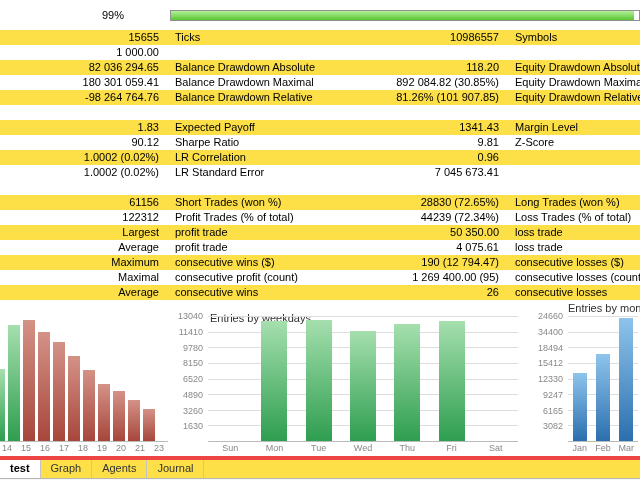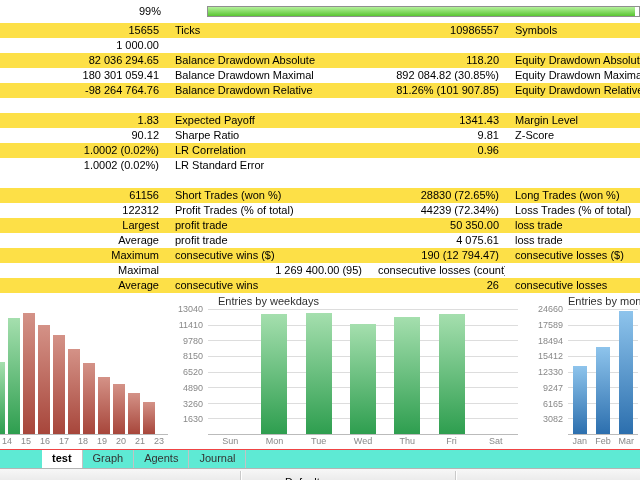--- a/index.html
+++ b/index.html
@@ -14,33 +14,33 @@
   .report { flex:0 0 auto; }
   .rrow { display:grid; grid-template-columns:165px 203px 137px 1fr; height:15px; line-height:15px; }
   .rrow.shaded { background:#fde047; }
   .rrow div { overflow:hidden; white-space:nowrap; }
   .c1 { text-align:right; padding-right:6px; }
   .c2 { padding-left:10px; }
   .c3 { text-align:right; padding-right:6px; }
   .c4 { padding-left:10px; }
 
   
-  .prow { display:flex; align-items:center; height:23px;padding-left:37px; }
+  .prow { display:flex; align-items:center; height:30px; }
   .p-label { width:124px; text-align:right; line-height:15px; }
   .p-track { margin-left:46px; flex:1; height:11px; border:1px solid #8f8f8f; background:#fff; box-sizing:border-box; }
   .p-fill { height:100%; background:linear-gradient(180deg,#b4f19b 0%,#59c531 100%); }
 
   
   .charts { flex:0 0 auto; height:156px; display:flex; background:#fff; }
   .chart { position:relative; height:156px; }
   .chart-hours  { width:170px; overflow:hidden; }
   .chart-week   { width:352px; }
   .chart-month  { flex:1; overflow:hidden; }
   .chart-title { position:absolute; top:2px; font-size:11px; color:#303030; white-space:nowrap; }
-  .chart-week  .chart-title { left:48px; }
+  .chart-week  .chart-title { left:40px;margin-top:10px; }
   .chart-month .chart-title { left:46px; }
   .yaxis { position:absolute; top:16px; bottom:14px; left:0; }
   .chart-week  .yaxis { width:36px; }
   .chart-month .yaxis { width:44px; }
   .ylab { position:absolute; right:3px; transform:translateY(-50%); font-size:9px; color:#888; }
   .plot { position:absolute; top:16px; bottom:14px; border-bottom:1px solid #bbb; }
   .chart-week  .plot { left:38px; right:4px; }
   .chart-month .plot { left:46px; right:2px; }
   .chart-hours .plot { left:0; right:2px; top:16px; bottom:14px; border-bottom:1px solid #bbb; }
   .gridline { position:absolute; left:0; right:0; height:1px; background:#ddd; }
@@ -49,21 +49,21 @@
   .bar-red   { background:linear-gradient(180deg,#d49287 0%,#a7463b 100%); }
   .bar-blue  { background:linear-gradient(180deg,#8ec4ec 0%,#2c6fae 100%); }
   .xaxis { position:absolute; bottom:1px; height:12px; }
   .chart-week  .xaxis { left:38px; right:4px; }
   .chart-month .xaxis { left:46px; right:2px; }
   .chart-hours .xaxis { left:2px; right:6px; display:flex; justify-content:space-between; }
   .xlab { position:absolute; transform:translateX(-50%); font-size:9px; color:#888; top:0; white-space:nowrap; }
   .xlab-flex { font-size:9px; color:#888; }
 
   
-  .tabbar { flex:0 0 auto; height:18px; background:#5eead4; border-top:1px solid #ef4444; display:flex;padding-left:42px; }
+  .tabbar { flex:0 0 auto; height:18px; background:#fde047; border-top:4px solid #ef4444; display:flex; }
   .tab { padding:0 10px; line-height:17px; color:#333; border-right:1px solid #c3c3c3; cursor:default; }
   .tab.active { background:#fff; font-weight:bold; color:#000; }
 
   
   .statusbar { flex:0 0 auto; height:18px; background:linear-gradient(180deg,#f7f7f7,#e4e4e4); border-top:1px solid #b5b5b5; position:relative; }
   .sb-text { position:absolute; left:285px; top:4px; line-height:18px; }
   .sb-sep { position:absolute; top:2px; bottom:2px; width:0; border-left:1px solid #c9c9c9; border-right:1px solid #ffffff; }
   .sb-sep.sep1 { left:240px; }
   .sb-sep.sep2 { left:455px; }
   .bottom-fill { flex:1; background:#fff; }
@@ -130,20 +130,21 @@
           <div class="c4">Z-Score</div>
         </div>
         <div class="rrow shaded">
           <div class="c1">1.0002 (0.02%)</div>
           <div class="c2">LR Correlation</div>
           <div class="c3">0.96</div>
         </div>
         <div class="rrow">
           <div class="c1">1.0002 (0.02%)</div>
           <div class="c2">LR Standard Error</div>
+          <div class="c3">7 045 673.41</div>
           <div class="c4"></div>
         </div>
         <div class="rrow">
           <div class="c1"></div>
           <div class="c2"></div>
           <div class="c3"></div>
           <div class="c4"></div>
         </div>
         <div class="rrow shaded">
           <div class="c1">61156</div>
@@ -170,20 +171,21 @@
           <div class="c4">loss trade</div>
         </div>
         <div class="rrow shaded">
           <div class="c1">Maximum</div>
           <div class="c2">consecutive wins ($)</div>
           <div class="c3">190 (12 794.47)</div>
           <div class="c4">consecutive losses ($)</div>
         </div>
         <div class="rrow">
           <div class="c1">Maximal</div>
+          <div class="c2">consecutive profit (count)</div>
           <div class="c3">1 269 400.00 (95)</div>
           <div class="c4">consecutive losses (count)</div>
         </div>
         <div class="rrow shaded">
           <div class="c1">Average</div>
           <div class="c2">consecutive wins</div>
           <div class="c3">26</div>
           <div class="c4">consecutive losses</div>
         </div>
       </div>
@@ -250,21 +252,21 @@
           <div class="xlab" style="left: 50%;">Wed</div>
           <div class="xlab" style="left: 64.2857%;">Thu</div>
           <div class="xlab" style="left: 78.5714%;">Fri</div>
           <div class="xlab" style="left: 92.8571%;">Sat</div>
         </div>
     </div>
     <div class="chart chart-month" id="month-chart">
       <div class="chart-title">Entries by months</div>
       <div class="yaxis">
           <div class="ylab" style="top: 0%;">24660</div>
-          <div class="ylab" style="top: 12.502%;">17589</div>
+          <div class="ylab" style="top: 12.502%;">34400</div>
           <div class="ylab" style="top: 25.0041%;">18494</div>
           <div class="ylab" style="top: 37.502%;">15412</div>
           <div class="ylab" style="top: 50%;">12330</div>
           <div class="ylab" style="top: 62.502%;">9247</div>
           <div class="ylab" style="top: 75%;">6165</div>
           <div class="ylab" style="top: 87.502%;">3082</div>
         </div>
       <div class="plot">
           <div class="gridline" style="top: 0%;"></div>
           <div class="gridline" style="top: 12.502%;"></div>

